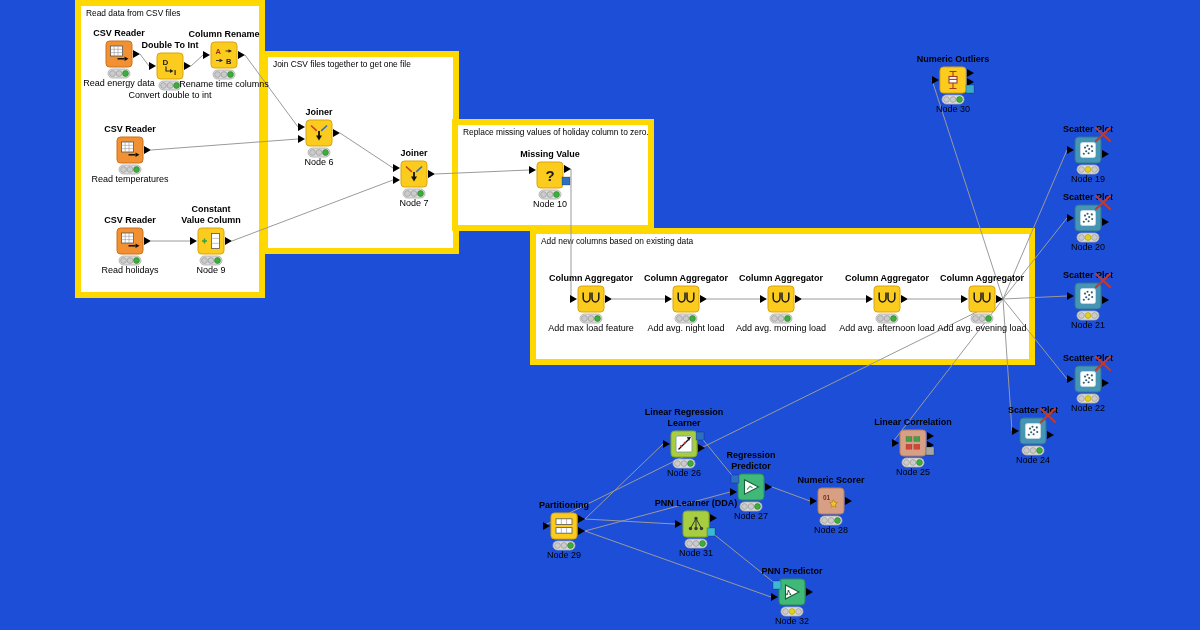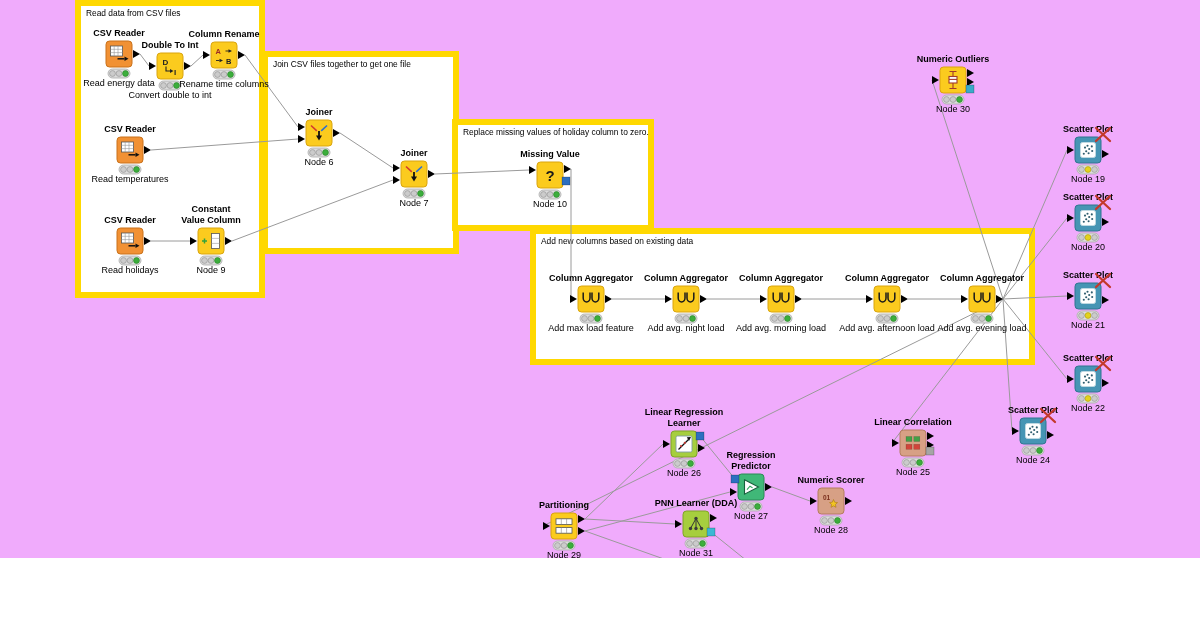--- a/index.html
+++ b/index.html
@@ -1,16 +1,16 @@
 <!DOCTYPE html>
 <html><head>
 <meta charset="utf-8">
 <style>
   html,body{margin:0;padding:0;background:#fff;}
-  .canvas{position:relative;width:1200px;height:558px;background:#f0abfc;overflow:hidden;
+  .canvas{position:relative;width:1200px;height:630px;background:#1d4ed8;overflow:hidden;
           font-family:"Liberation Sans",sans-serif;}
   svg text{font-family:"Liberation Sans",sans-serif;}
 </style>
 </head>
 <body>
 
 <div class="canvas">
   <svg id="wf-svg" width="1200" height="630" viewBox="0 0 1200 630">
       <g>
         <g>

